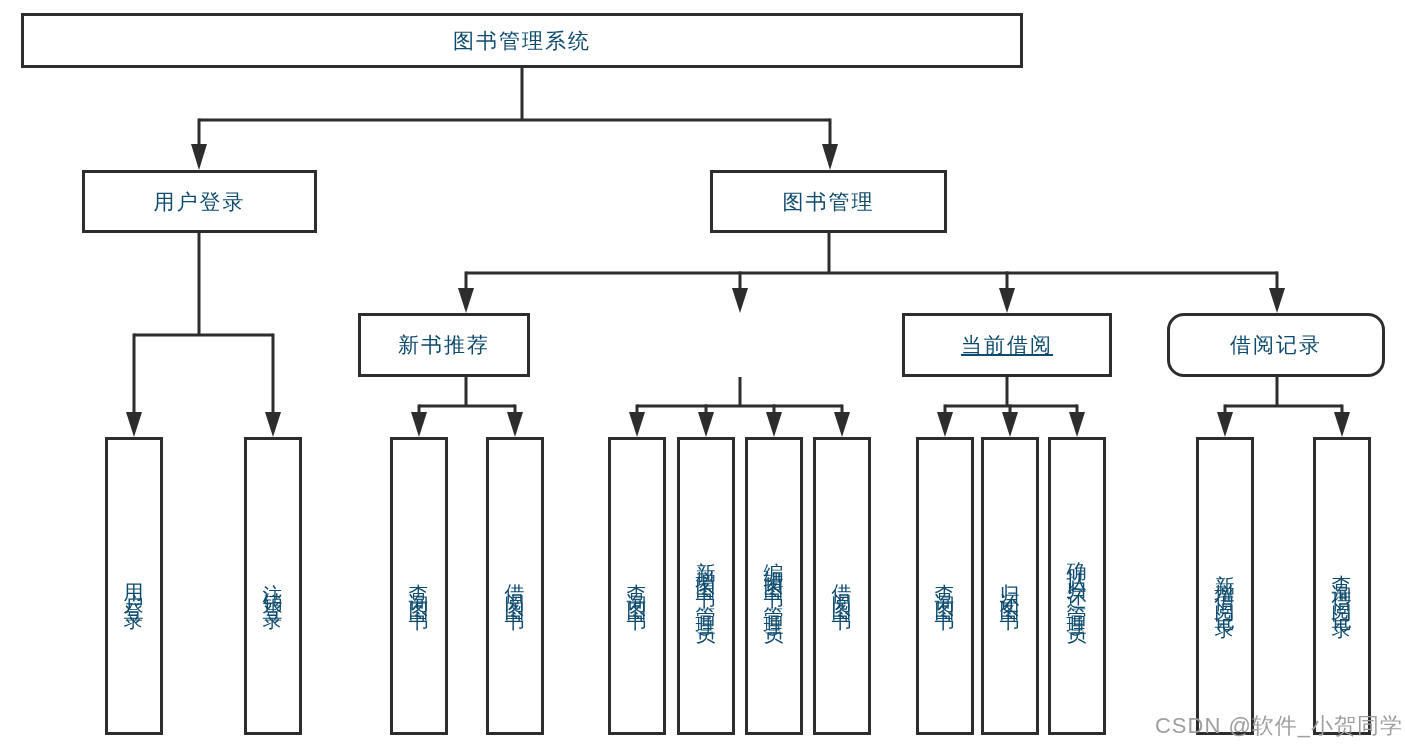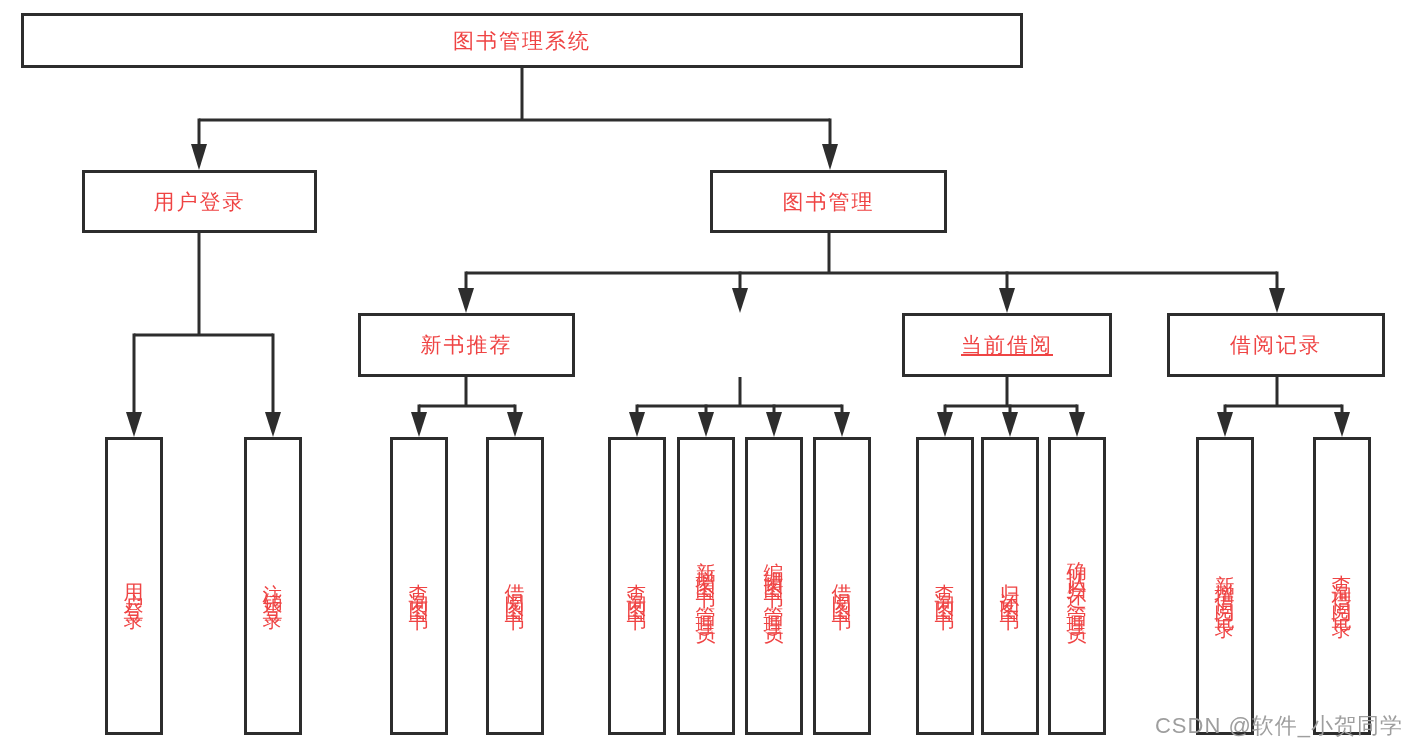--- a/index.html
+++ b/index.html
@@ -20,21 +20,21 @@
   .box {
     position: absolute;
     box-sizing: border-box;
     border: 3px solid #2d2d2d;
     background: #ffffff;
     display: flex;
     align-items: center;
     justify-content: center;
     font-size: 21px;
     letter-spacing: 2px;
-    color: #ef4444;
+    color: #0c4a6e;
     z-index: 2;
   }
   .vbox {
     writing-mode: vertical-rl;
     text-orientation: mixed;
     letter-spacing: 0.45em;
     font-size: 20px;
     line-height: 1;
   }
   .watermark {
@@ -124,23 +124,23 @@
       <polygon points="1217,412 1233,412 1225,437"></polygon>
       <polygon points="1334,412 1350,412 1342,437"></polygon>
     </g>
   </svg>
 
   <div class="box" style="left:21px; top:13px; width:1002px; height:55px;">图书管理系统</div>
 
   <div class="box" style="left:82px; top:170px; width:235px; height:63px;">用户登录</div>
   <div class="box" style="left:710px; top:170px; width:237px; height:63px;">图书管理</div>
 
-  <div class="box" style="left:358px; top:313px; width:217px; height:64px;">新书推荐</div>
+  <div class="box" style="left:358px; top:313px; width:172px; height:64px;">新书推荐</div>
   <div class="box" style="left:902px; top:313px; width:210px; height:64px;text-decoration:underline;">当前借阅</div>
-  <div class="box" style="left:1167px; top:313px; width:218px; height:64px;">借阅记录</div>
+  <div class="box" style="left:1167px; top:313px; width:218px; height:64px;border-radius:17px;">借阅记录</div>
 
   <div class="box vbox" style="left:105px; top:437px; width:58px; height:298px;">用户登录</div>
   <div class="box vbox" style="left:244px; top:437px; width:58px; height:298px;">注销登录</div>
 
   <div class="box vbox" style="left:390px; top:437px; width:58px; height:298px;">查询图书</div>
   <div class="box vbox" style="left:486px; top:437px; width:58px; height:298px;">借阅图书</div>
 
   <div class="box vbox" style="left:608px; top:437px; width:58px; height:298px;">查询图书</div>
   <div class="box vbox" style="left:677px; top:437px; width:58px; height:298px;">新增图书（管理员）</div>
   <div class="box vbox" style="left:745px; top:437px; width:58px; height:298px;">编辑图书（管理员）</div>

